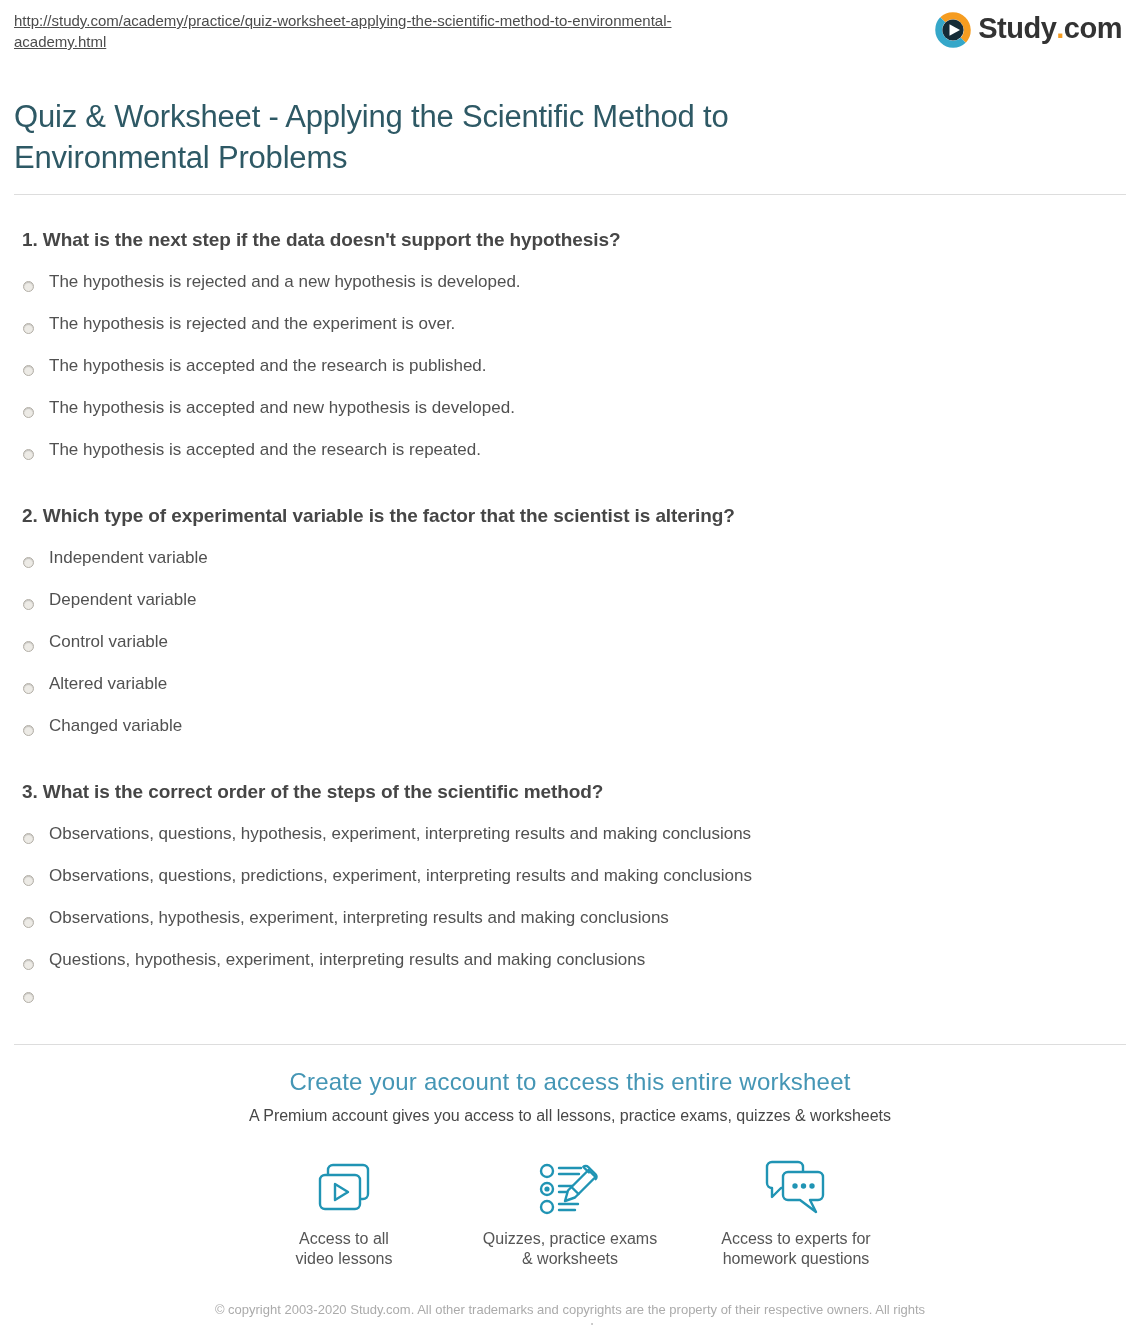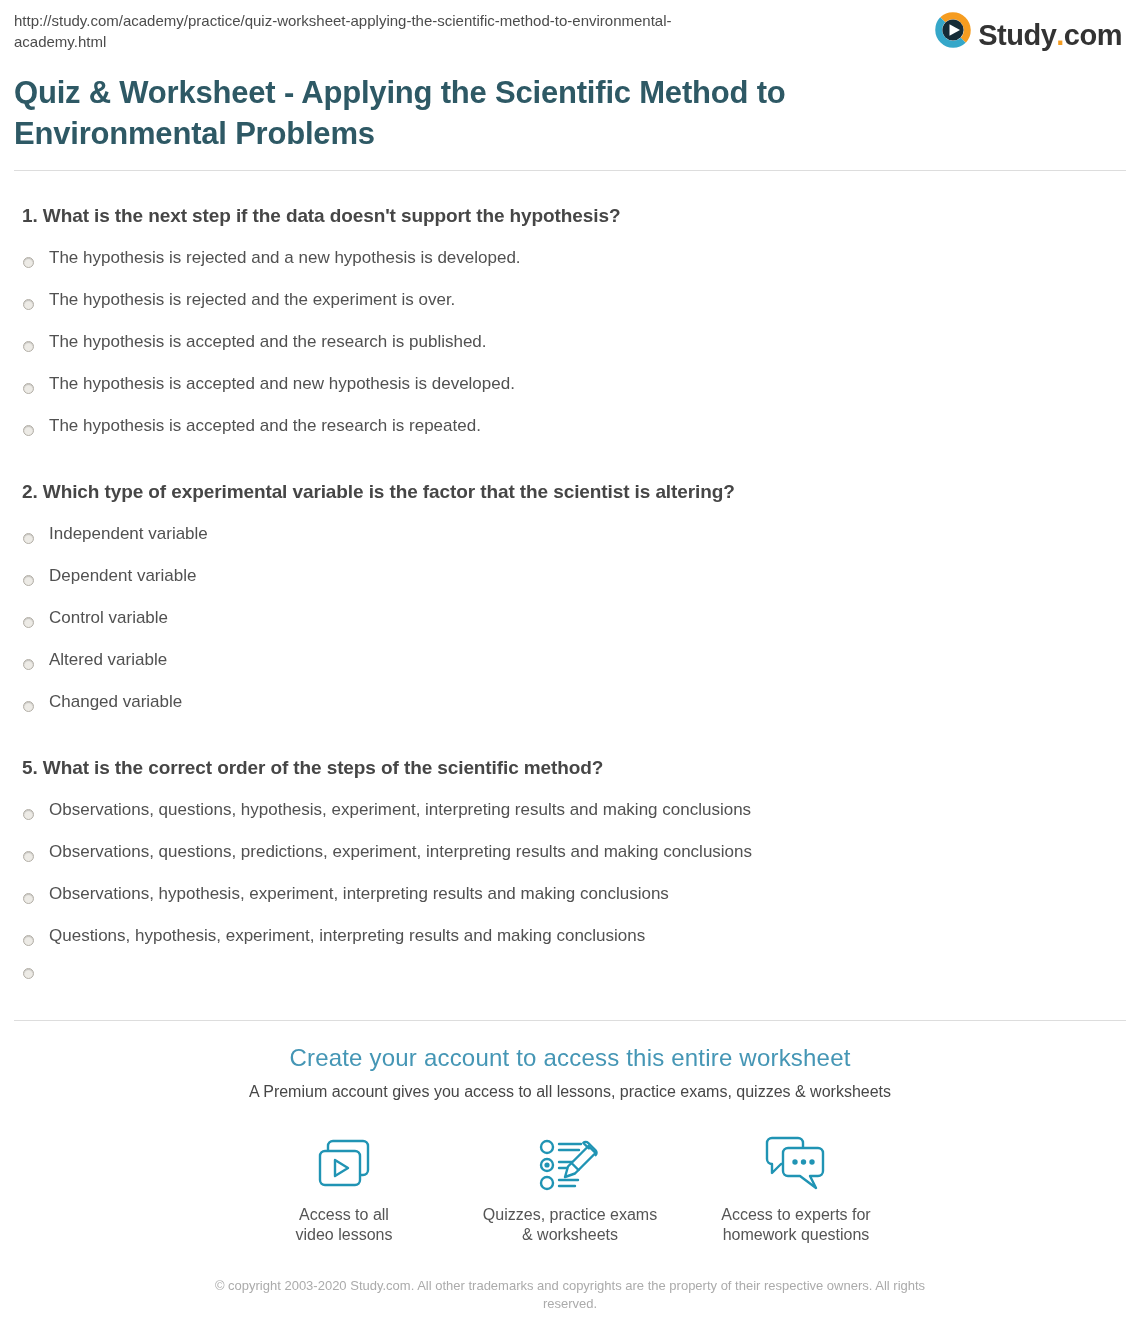--- a/index.html
+++ b/index.html
@@ -14,45 +14,46 @@
   }
   .page { padding: 0 14px; position: relative; }
 
   
   .header { position: relative; padding-top: 10px; }
   .url-block {
     font-size: 15px;
     line-height: 21px;
     color: #4c4c4c;
     max-width: 720px;
+    text-decoration: underline;
   }
   .logo {
     position: absolute;
     top: 12px;
     right: 4px;
     display: flex;
-    align-items: flex-end;
+    align-items: flex-start;
     gap: 7px;
   }
   .logo-text {
     font-size: 29px;
     font-weight: 600;
     color: #333333;
     letter-spacing: -0.5px;
     display: flex;
     align-items: baseline;
   }
   .logo-dot { color: #f59c20; }
 
   
   .page-title {
-    margin: 20px 0 16px 0;
+    margin: 44px 0 16px 0;
     font-size: 31px;
     line-height: 41px;
-    font-weight: 700;
+    font-weight: 400;
     color: #2e5965;
     letter-spacing: -0.2px;
   }
   .rule {
     border: none;
     border-top: 1px solid #dddddd;
     margin: 0;
   }
 
   
@@ -219,21 +220,21 @@
       <span class="radio"></span>
       <span class="option-label">Altered variable</span>
     </div>
     <div class="option-row">
       <span class="radio"></span>
       <span class="option-label">Changed variable</span>
     </div>
   </div>
 
   <div class="question-block">
-    <div class="question-heading">5. What is the correct order of the steps of the scientific method?</div>
+    <div class="question-heading">3. What is the correct order of the steps of the scientific method?</div>
     <div class="option-row">
       <span class="radio"></span>
       <span class="option-label">Observations, questions, hypothesis, experiment, interpreting results and making conclusions</span>
     </div>
     <div class="option-row">
       <span class="radio"></span>
       <span class="option-label">Observations, questions, predictions, experiment, interpreting results and making conclusions</span>
     </div>
     <div class="option-row">
       <span class="radio"></span>

